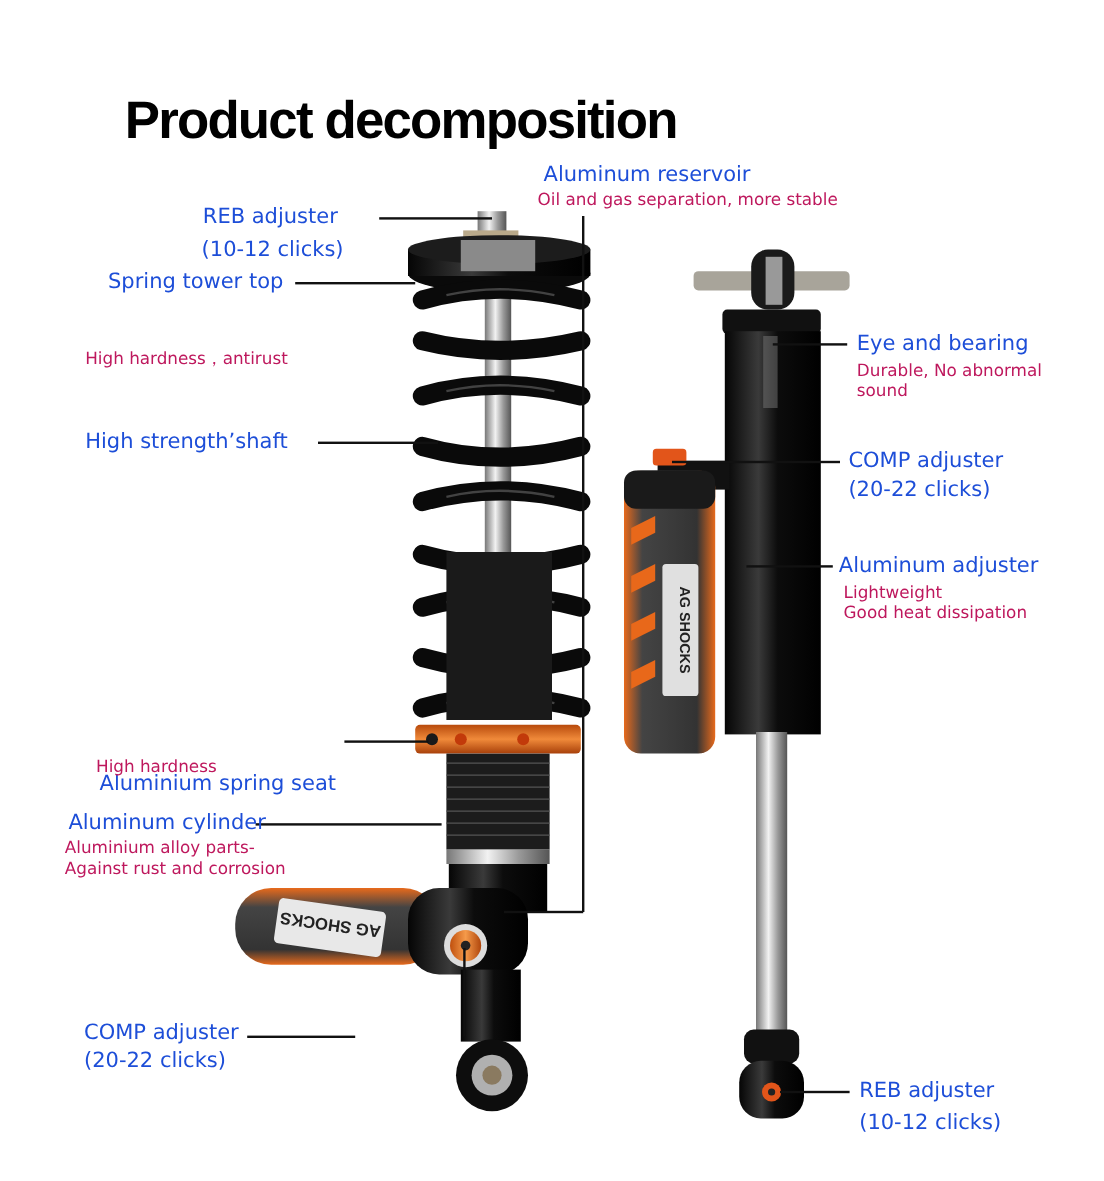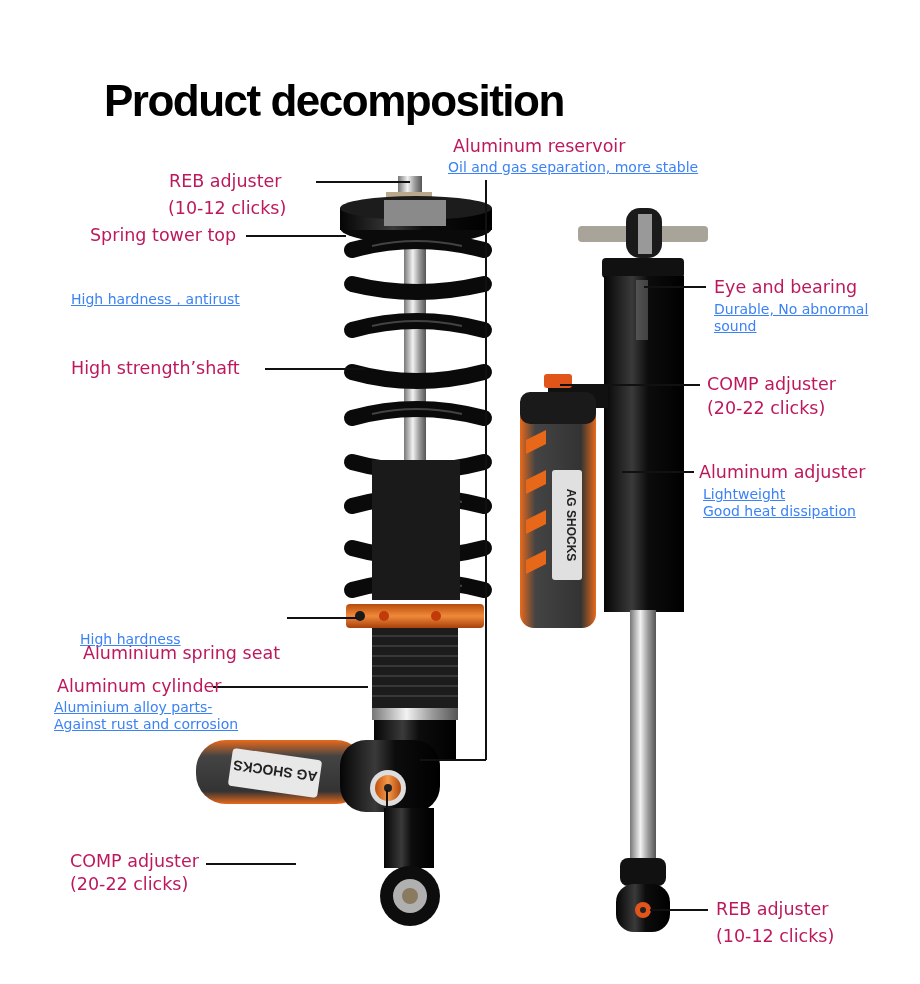--- a/index.html
+++ b/index.html
@@ -1,19 +1,19 @@
 <!DOCTYPE html>
 <html><head>
 <meta charset="utf-8">
 <style>
   html, body { margin:0; padding:0; background:#ffffff; }
   body { width:920px; height:984px; position:relative; overflow:hidden; font-family:"DejaVu Sans", sans-serif; color:#111; }
   .title { position:absolute; left:92px; top:64px; font-family:"Liberation Sans", sans-serif; font-weight:bold; font-size:44px; letter-spacing:-1.5px; color:#000; margin:12px; }
-  .lbl { position:absolute; font-family:"DejaVu Sans", sans-serif; font-size:17.5px; color:#be185d; white-space:nowrap; line-height:22px; }
-  .sub { position:absolute; font-family:"DejaVu Sans", sans-serif; font-size:14px; color:#3b82f6; white-space:nowrap; line-height:17px;text-decoration:underline; }
+  .lbl { position:absolute; font-family:"DejaVu Sans", sans-serif; font-size:17.5px; color:#1d4ed8; white-space:nowrap; line-height:22px; }
+  .sub { position:absolute; font-family:"DejaVu Sans", sans-serif; font-size:14px; color:#be185d; white-space:nowrap; line-height:17px; }
   .line { position:absolute; background:#111; }
   svg.art { position:absolute; left:0; top:0; }
 </style>
 </head>
 <body>
 
 <h1 class="title">Product decomposition</h1>
 
 <svg class="art" width="920" height="984" viewBox="0 0 920 984">
   <defs>

